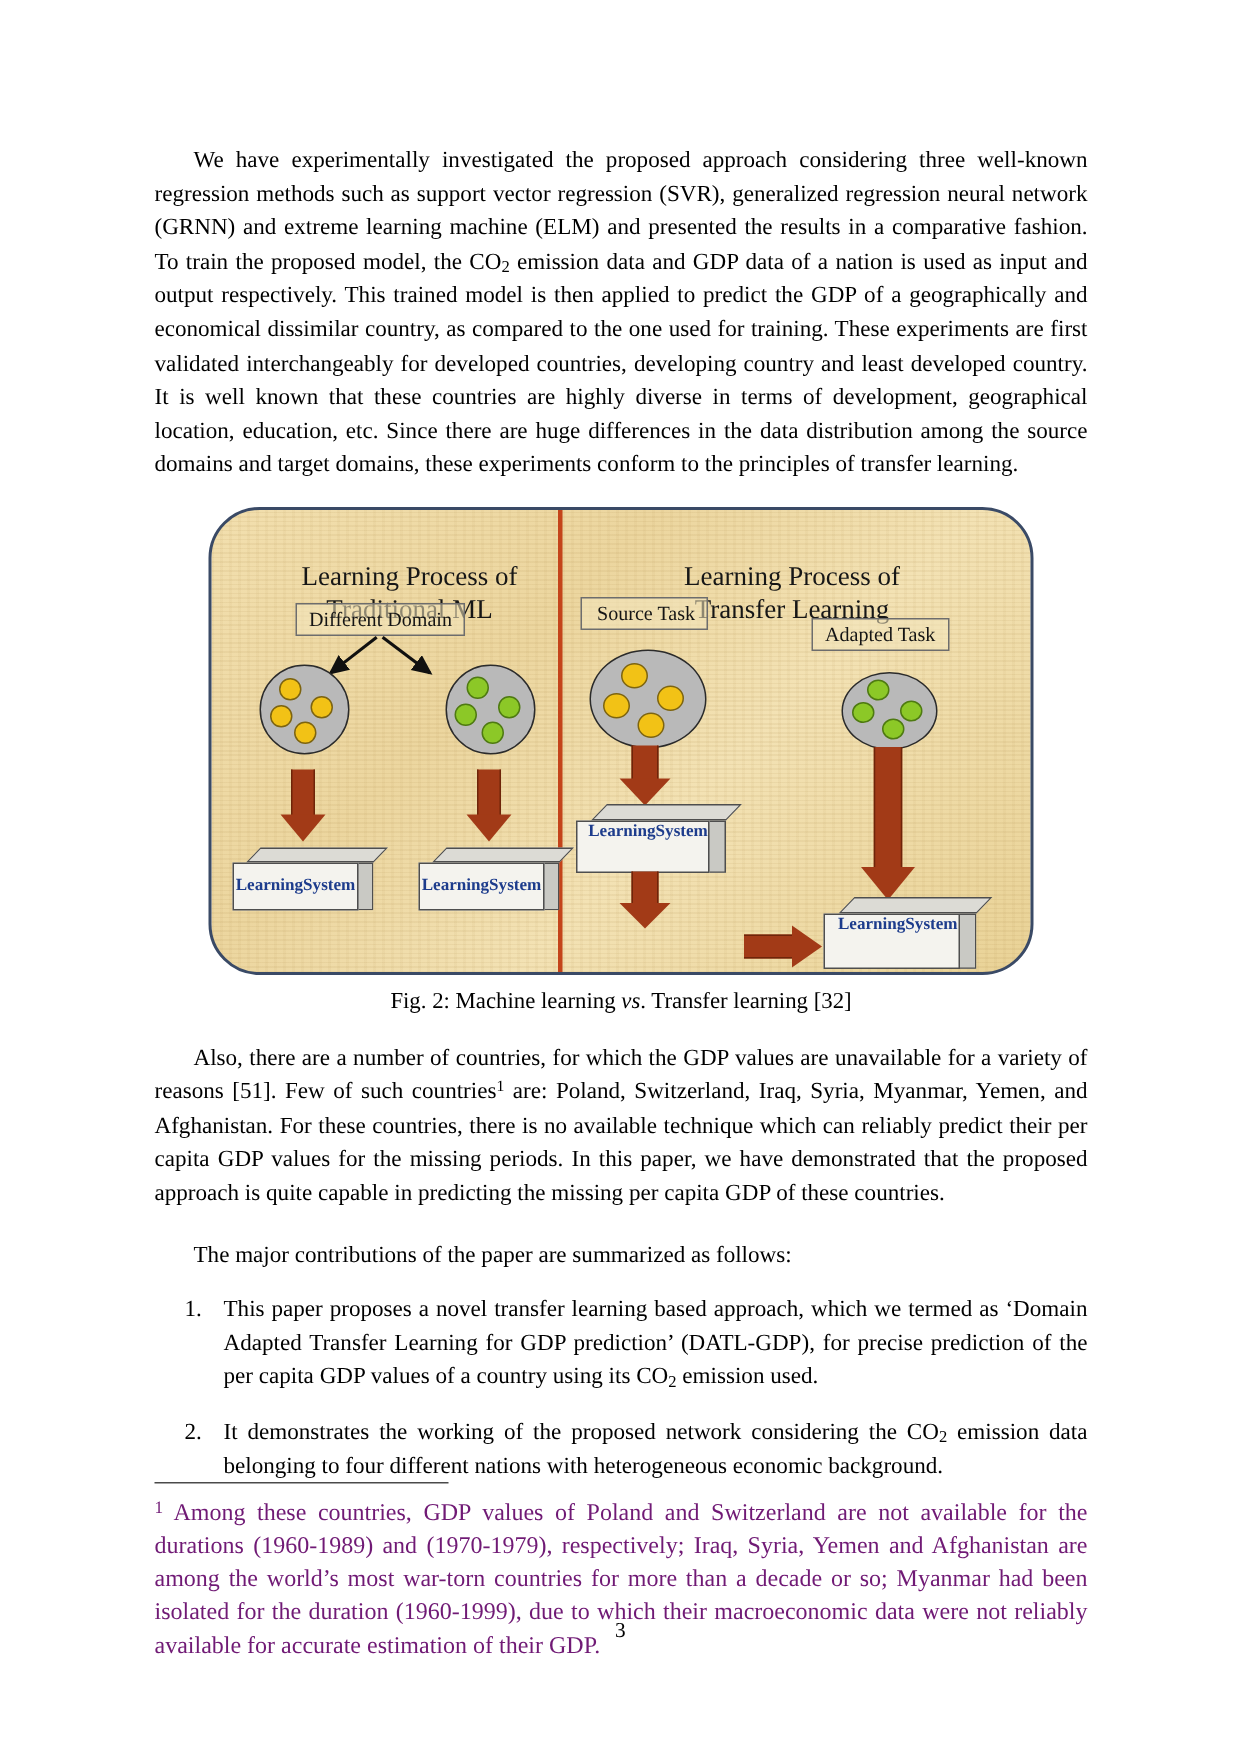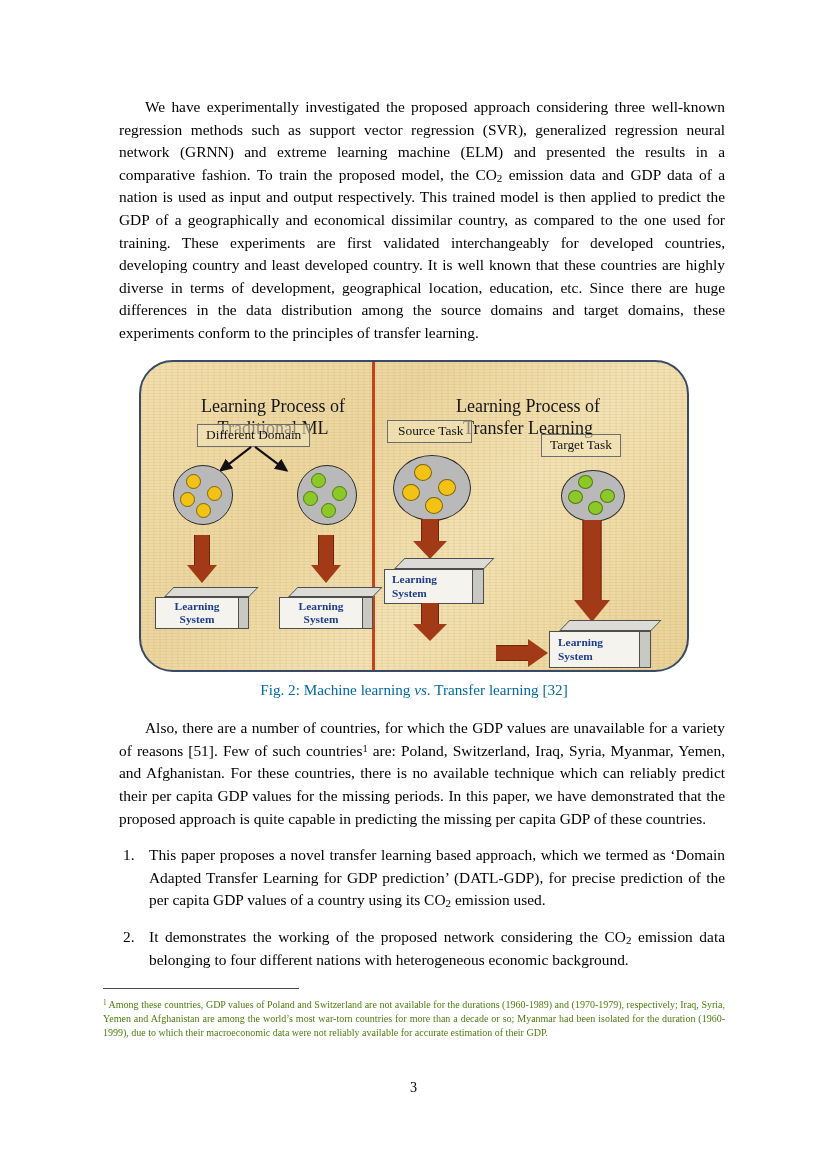--- a/index.html
+++ b/index.html
@@ -18,21 +18,21 @@
     background: #ffffff;
     overflow: hidden;
   }
   .content {
     position: absolute;
     left: 103px;
     top: 96px;
     width: 622px;
   }
   p.body-par {
-    margin: 0 0 0 16px;
+    margin: 0 0 0 0;
     font-size: 15.4px;
     line-height: 1.465;
     text-align: justify;
     text-indent: 26px;
     hyphens: none;
   }
   sub.chem { font-size: 0.72em; vertical-align: -0.22em; }
   sup.fn { font-size: 0.68em; vertical-align: 0.42em; }
 
   
@@ -145,21 +145,21 @@
 
   
   .ls-box { position: absolute; }
   .ls-box .face {
     position: absolute;
     left: 0; bottom: 0;
     background: #f4f3ee;
     border: 1.3px solid #4e4e4e;
     box-sizing: border-box;
     display: flex;
-    flex-direction: column;
+    flex-direction: row;
     align-items: center;
     justify-content: center;
     color: #1d3c8c;
     font-weight: bold;
     font-size: 11.4px;
     line-height: 1.18;
     text-align: left;
   }
   .ls-box .side {
     position: absolute;
@@ -209,21 +209,21 @@
     color: #ffffff; font-weight: bold; font-size: 14.6px;
     font-family: "Liberation Sans", sans-serif;
     text-shadow: 0 1px 1px rgba(0,0,0,0.45);
   }
 
   .thin-arrows { position: absolute; left: 0; top: 0; width: 100%; height: 100%; pointer-events: none; }
 
   .fig-caption {
     margin-top: 9px;
     font-size: 15.2px;
-    color: #0369a1;
+    color: #000000;
   }
   .fig-caption i { font-style: italic; }
 
   
   ol.contrib {
     margin: 0;
     padding: 0;
     list-style: none;
   }
   ol.contrib li {
@@ -247,24 +247,24 @@
     top: 988px;
     width: 622px;
   }
   .fn-rule {
     width: 196px;
     height: 1.2px;
     background: #4a4a4a;
     margin-bottom: 9px;
   }
   .fn-text {
-    font-size: 10px;
+    font-size: 16px;
     line-height: 1.38;
     text-align: justify;
-    color: #4d7c0f;
+    color: #701a75;
   }
   .fn-text sup { font-size: 0.72em; vertical-align: 0.4em; }
   .page-number {
     position: absolute;
     left: 0; right: 0;
     top: 1079px;
     text-align: center;
     font-size: 14.2px;
     color: #000;
   }
@@ -336,21 +336,21 @@
         <div class="ls-box" style="left:138px; top:225px; width:94px; height:42px;">
           <div class="topface" style="left:9px; top:0; width:85px; height:10px; transform:skewX(-44deg); transform-origin:left bottom;"></div>
           <div class="side" style="width:11px; height:32px; clip-path:polygon(0% 0%, 100% -30%, 100% 100%, 0% 100%);"></div>
           <div class="face" style="width:84px; height:32px;">
             <span>Learning</span>
             <span>System</span>
           </div>
         </div>
 
         <div class="task-label" style="left:246px; top:58px;padding-left:10px;">Source Task</div>
-        <div class="task-label" style="left:400px; top:72px;">Target Task</div>
+        <div class="task-label" style="left:400px; top:72px;">Adapted Task</div>
 
         <div class="disc" style="left:252px; top:93px; width:76px; height:64px;">
           <div class="dot yellow" style="left:20px; top:8px;  width:16px; height:15px;"></div>
           <div class="dot yellow" style="left:44px; top:23px; width:16px; height:15px;"></div>
           <div class="dot yellow" style="left:8px;  top:28px; width:16px; height:15px;"></div>
           <div class="dot yellow" style="left:31px; top:41px; width:16px; height:15px;"></div>
         </div>
 
         <div class="disc" style="left:420px; top:108px; width:62px; height:50px;">
           <div class="dot green" style="left:16px; top:4px;  width:13px; height:12px;"></div>
@@ -398,20 +398,21 @@
           </div>
         </div>
 
       </div>
 
       <div class="fig-caption"><span>Fig. 2: Machine learning </span><i>vs</i><span>. Transfer learning [32]</span></div>
     </div>
 
     <p class="body-par" style="margin-top:18px;"><span>Also, there are a number of countries, for which the GDP values are unavailable for a variety of reasons [51]. Few of such countries</span><sup class="fn">1</sup><span> are: Poland, Switzerland, Iraq, Syria, Myanmar, Yemen, and Afghanistan. For these countries, there is no available technique which can reliably predict their per capita GDP values for the missing periods. In this paper, we have demonstrated that the proposed approach is quite capable in predicting the missing per capita GDP of these countries.</span></p>
 
+    <p class="body-par" style="margin-top:18px;">The major contributions of the paper are summarized as follows:</p>
 
     <ol class="contrib">
       <li>
         <span class="num">1.</span><span>This paper proposes a novel transfer learning based approach, which we termed as ‘Domain Adapted Transfer Learning for GDP prediction’ (DATL-GDP), for precise prediction of the per capita GDP values of a country using its CO</span><sub class="chem">2</sub><span> emission used.</span>
       </li>
       <li>
         <span class="num">2.</span><span>It demonstrates the working of the proposed network considering the CO</span><sub class="chem">2</sub><span> emission data belonging to four different nations with heterogeneous economic background.</span>
       </li>
     </ol>
 

